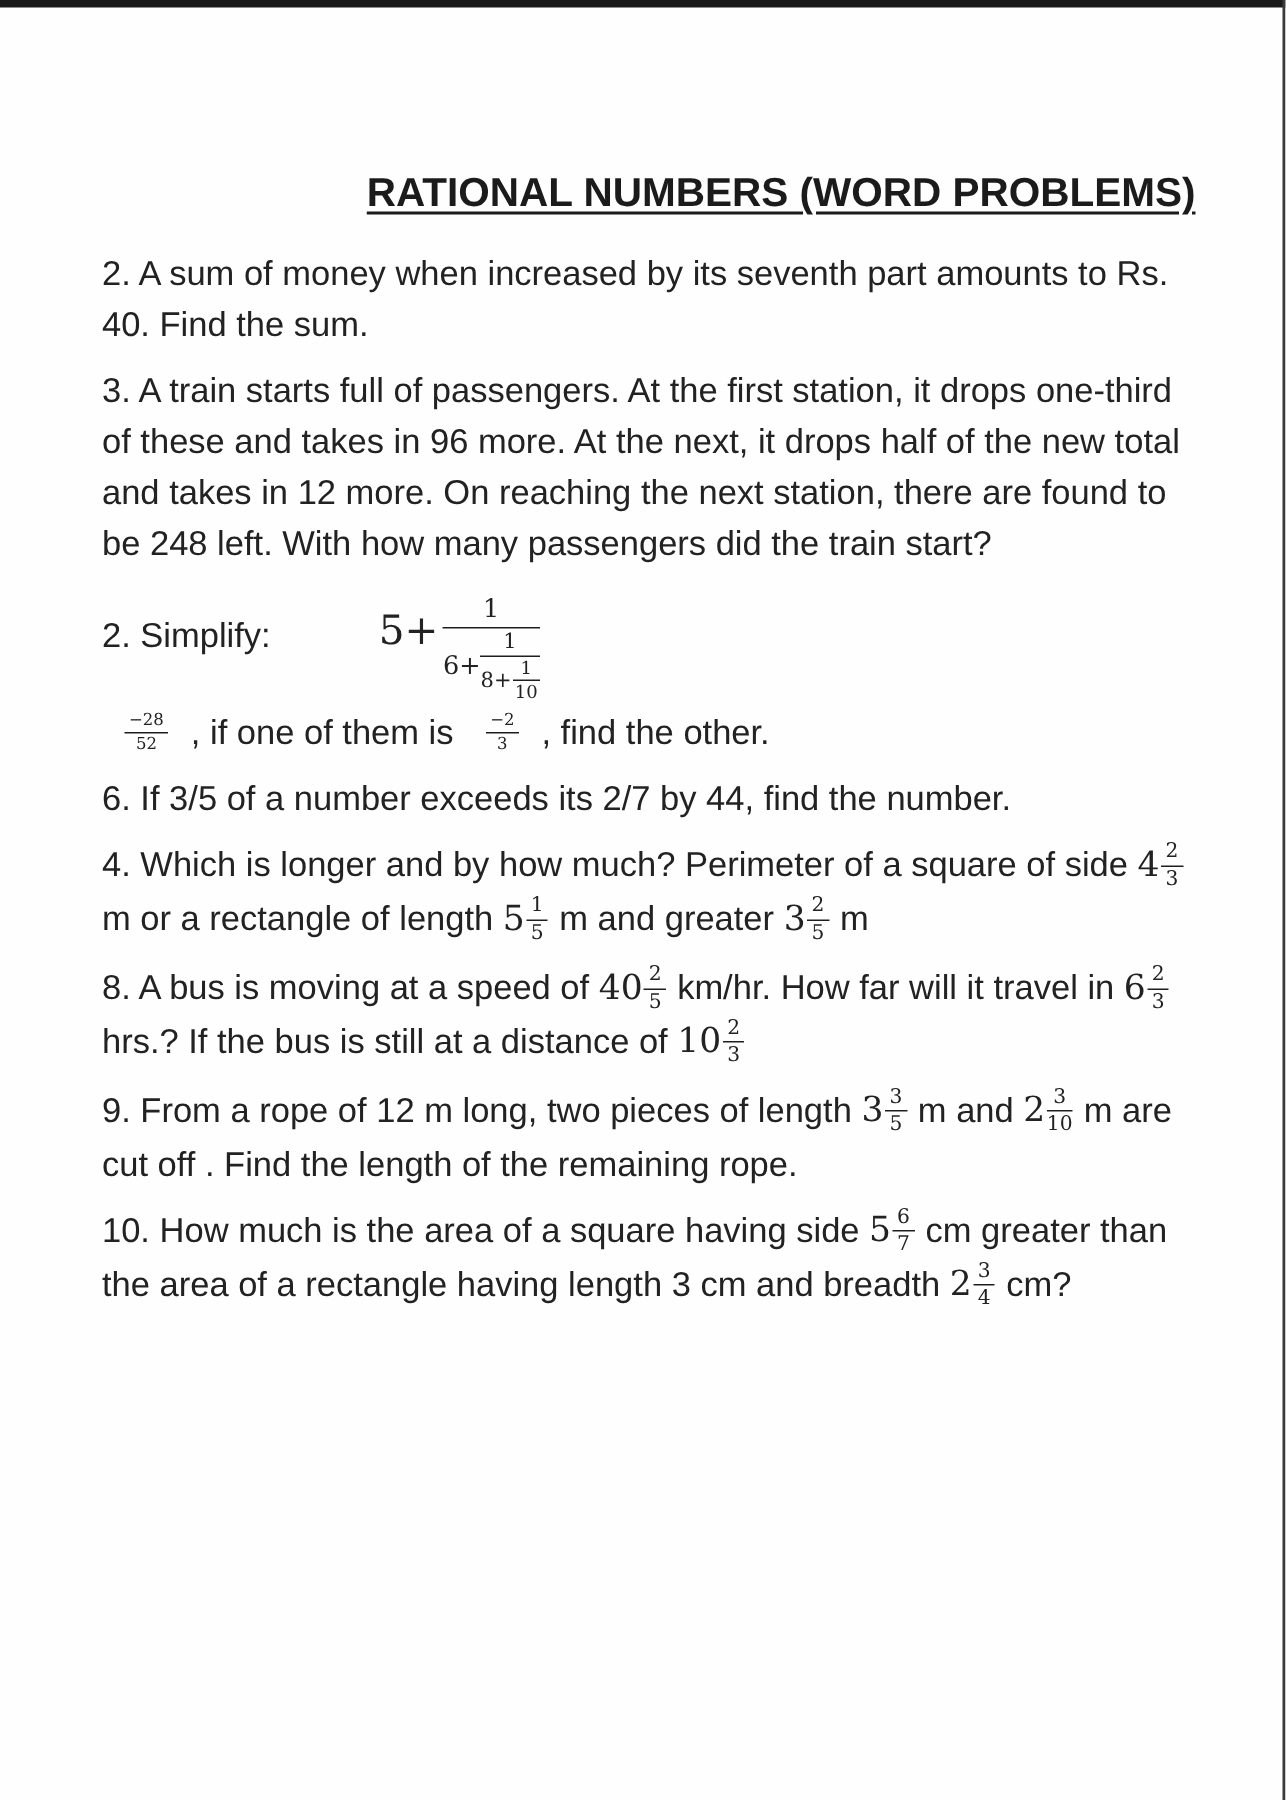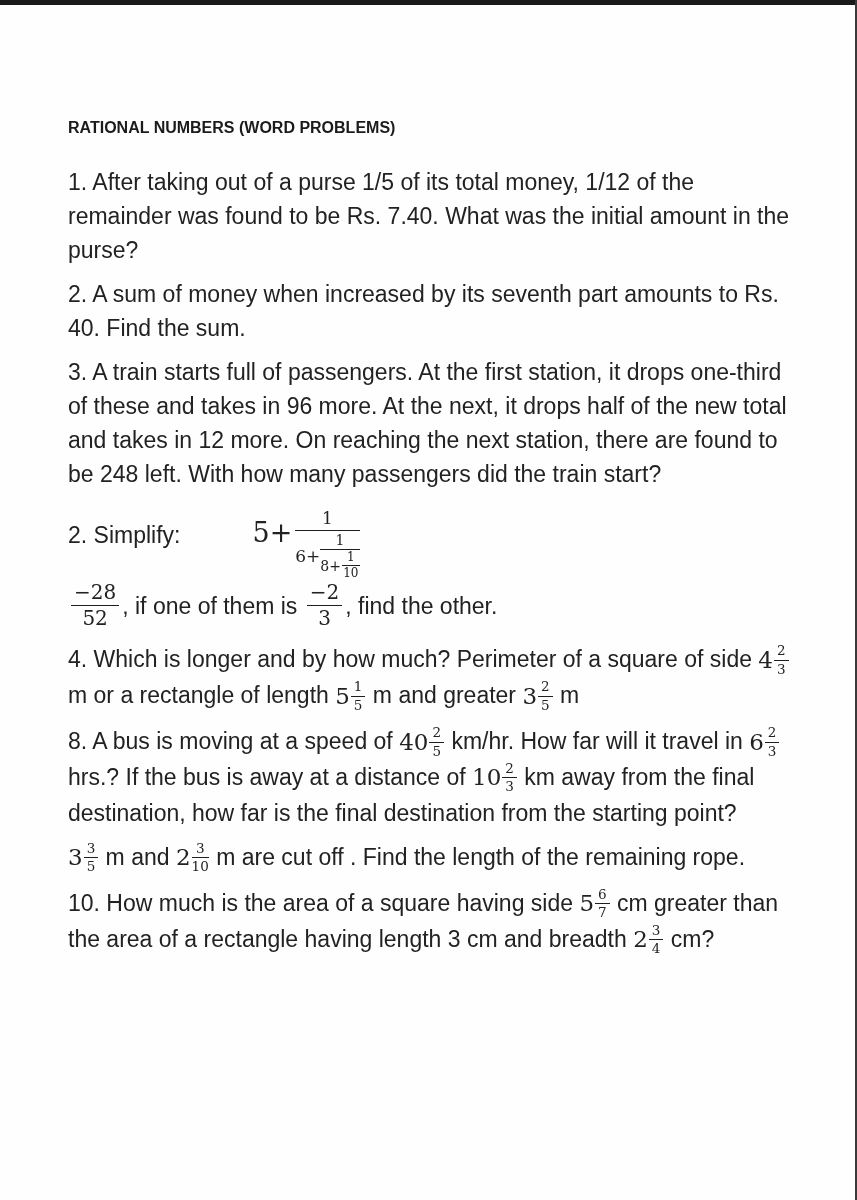--- a/index.html
+++ b/index.html
@@ -25,46 +25,47 @@
     width: 2px; height: 100%;
     background: #3a3a3a;
   }
   .content {
     position: absolute; top: 0; left: 0;
     box-sizing: border-box;
     width: 857px; height: 1200px;
     padding: 113px 60px 30px 68px;
   }
   .title {
-    text-align: left;
-    font-size: 16px;
+    text-align: right;
+    font-size: 27px;
     font-weight: 700;
     line-height: 30px;
     color: #1b1b1b;
+    text-decoration: underline;
     text-decoration-thickness: 2px;
     text-underline-offset: 4px;
     margin: 0 0 22px 0;
   }
   p.problem {
     font-size: 23px;
     line-height: 34px;
     margin: 0 0 10px 0;
     color: #222222;
   }
   .hspace { display: inline-block; }
   
   .frac {
     display: inline-flex;
     flex-direction: column;
     align-items: center;
     font-family: "DejaVu Serif", serif;
-    font-size: 20px;
+    font-size: 11px;
     line-height: 1.15;
     vertical-align: middle;
-    margin: 0 3px;
+    margin: 0 15px;
     position: relative;
     top: -2px;
   }
   .frac .fnum {
     border-bottom: 1.5px solid #1e1e1e;
     padding: 0 3px 1px 3px;
     align-self: stretch;
     text-align: center;
   }
   .frac .fden { padding-top: 1px; }
@@ -108,21 +109,20 @@
 </style>
 </head>
 <body>
 
 <div class="page">
   <div class="scan-top-edge"></div>
   <div class="scan-right-edge"></div>
   <div class="content">
     <div class="title">RATIONAL NUMBERS (WORD PROBLEMS)</div>
     <div id="problems-list">
-        <p class="problem"><span>1. After taking out of a purse 1/5 of its total money, 1/12 of the remainder was found to be Rs. 7.40. What was the initial amount in the purse?</span></p>
         <p class="problem"><span>2. A sum of money when increased by its seventh part amounts to Rs. 40. Find the sum.</span></p>
         <p class="problem"><span>3. A train starts full of passengers. At the first station, it drops one-third of these and takes in 96 more. At the next, it drops half of the new total and takes in 12 more. On reaching the next station, there are found to be 248 left. With how many passengers did the train start?</span></p>
         <p class="problem"><span>2. Simplify:</span><span class="hspace" style="width: 72px;"></span><span class="cf">
             <span class="cf-big">5+</span>
             <span class="stack s1">
               <span class="fnum">1</span>
               <span class="frow">
                 <span>6+</span>
                 <span class="stack s2">
                   <span class="fnum">1</span>
@@ -137,20 +137,21 @@
               </span>
             </span>
           </span></p>
         <p class="problem"><span class="frac">
             <span class="fnum">−28</span>
             <span class="fden">52</span>
           </span><span>, if one of them is </span><span class="frac">
             <span class="fnum">−2</span>
             <span class="fden">3</span>
           </span><span>, find the other.</span></p>
+        <p class="problem"><span>6. If 3/5 of a number exceeds its 2/7 by 44, find the number.</span></p>
         <p class="problem"><span>4. Which is longer and by how much? Perimeter of a square of side </span><span class="mixed">
             <span class="whole">4</span>
             <span class="frac">
               <span class="fnum">2</span>
               <span class="fden">3</span>
             </span>
           </span><span> m or a rectangle of length </span><span class="mixed">
             <span class="whole">5</span>
             <span class="frac">
               <span class="fnum">1</span>
@@ -168,28 +169,28 @@
             <span class="frac">
               <span class="fnum">2</span>
               <span class="fden">5</span>
             </span>
           </span><span> km/hr. How far will it travel in </span><span class="mixed">
             <span class="whole">6</span>
             <span class="frac">
               <span class="fnum">2</span>
               <span class="fden">3</span>
             </span>
-          </span><span> hrs.? If the bus is away at a distance of </span><span class="mixed">
+          </span><span> hrs.? If the bus is still at a distance of </span><span class="mixed">
             <span class="whole">10</span>
             <span class="frac">
               <span class="fnum">2</span>
               <span class="fden">3</span>
             </span>
-          </span><span> km away from the final destination, how far is the final destination from the starting point?</span></p>
-        <p class="problem"><span class="mixed">
+          </span></p>
+        <p class="problem"><span>9. From a rope of 12 m long, two pieces of length </span><span class="mixed">
             <span class="whole">3</span>
             <span class="frac">
               <span class="fnum">3</span>
               <span class="fden">5</span>
             </span>
           </span><span> m and </span><span class="mixed">
             <span class="whole">2</span>
             <span class="frac">
               <span class="fnum">3</span>
               <span class="fden">10</span>

